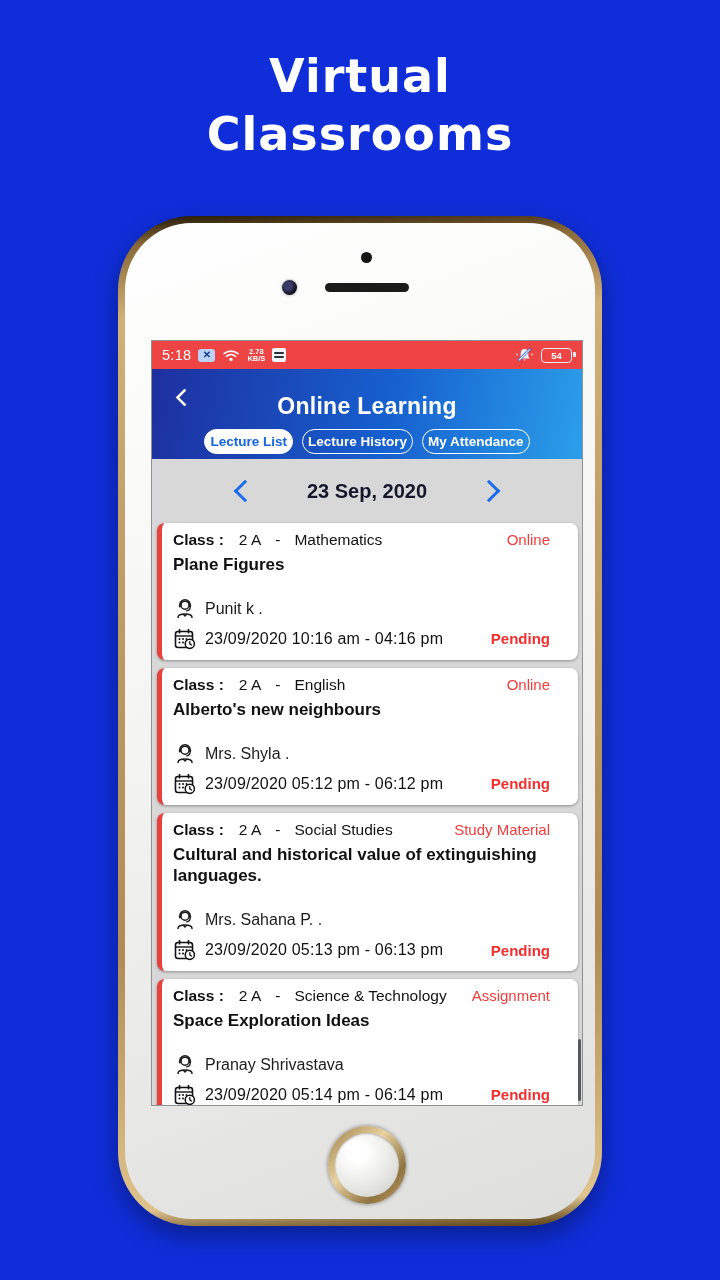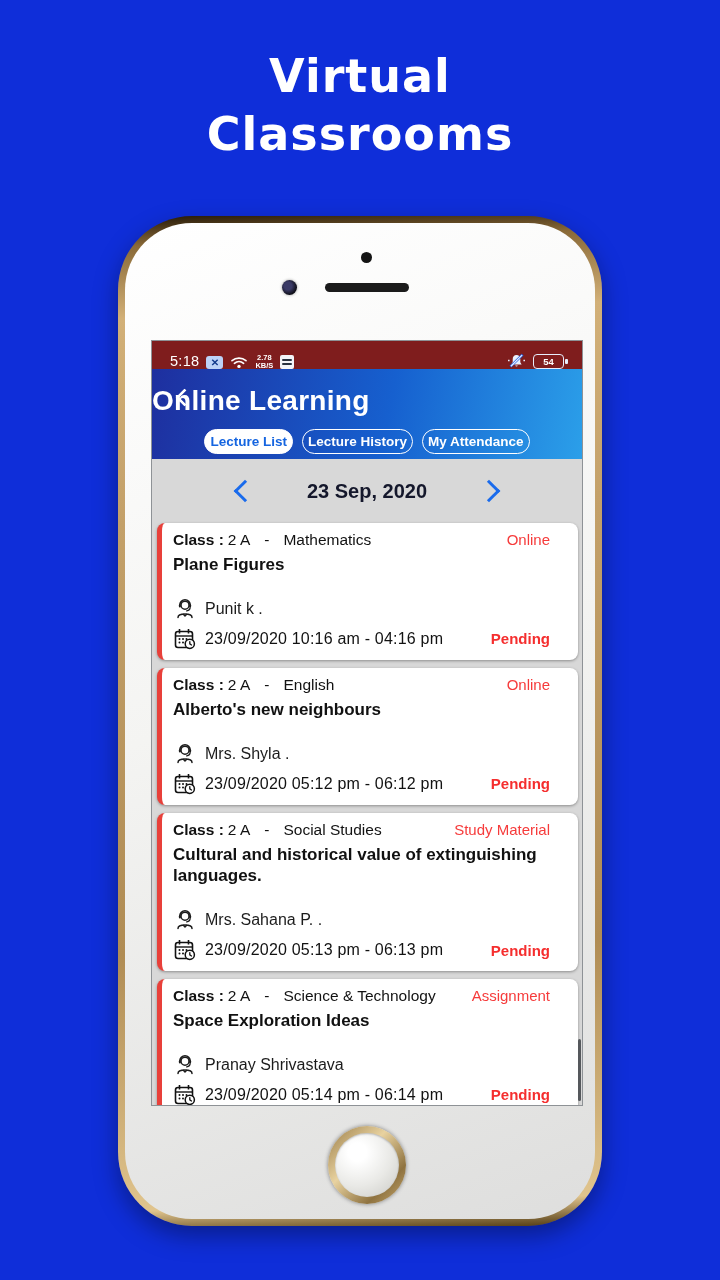--- a/index.html
+++ b/index.html
@@ -57,22 +57,22 @@
 
   
   .screen {
     position:absolute; left:27px; top:118px; width:430px; height:764px;
     background:#d8d8d8; overflow:hidden;
     outline:1px solid #8e9296;
   }
 
   
   .status-bar {
-    height:28px; background:#7f1d1d; color:#fff;
-    display:flex; align-items:flex-end; padding:0 18px; gap:7px;
+    height:28px; background:#ef4444; color:#fff;
+    display:flex; align-items:center; padding:0 10px; gap:7px;
     font-size:14px;
   }
   .status-time { font-size:14.5px; letter-spacing:.3px; }
   .sb-spacer { flex:1; }
   .sim-x {
     width:17px; height:13px; border-radius:3px; background:#bcd2f7;
     display:flex; align-items:center; justify-content:center;
     color:#123a8c; font-size:10px; font-weight:bold; line-height:1;
   }
   .speed { display:flex; flex-direction:column; align-items:center; line-height:1; }
@@ -92,22 +92,22 @@
     background:#e8eefc; border-radius:1px;
   }
 
   
   .app-header {
     height:90px;
     background:linear-gradient(100deg,#1e2f9f 0%, #1660cf 55%, #2b9fe9 100%);
     position:relative;
   }
   .app-title {
-    position:absolute; top:16px; left:0; right:0; 
-    color:#fff; font-size:28px; font-weight:bold; letter-spacing:.3px;
+    position:absolute; top:24px; left:0; right:0; text-align:center;
+    color:#fff; font-size:23px; font-weight:bold; letter-spacing:.3px;
   }
   .chev { display:inline-block; border-style:solid; border-color:currentColor; }
   .back-chevron {
     position:absolute; left:26px; top:22px; width:13px; height:13px; color:#fff;
     border-width:0 0 3px 3px; transform:rotate(45deg); border-radius:1px; cursor:pointer;
   }
   .tabs {
     position:absolute; top:60px; left:0; right:0;
     display:flex; justify-content:center; gap:9px;
   }
@@ -131,21 +131,21 @@
 
   
   .lecture-list { padding:0 4px 0 5px; }
   .card {
     background:#fff; border-radius:8px; border-left:5px solid #e8403a;
     box-shadow:0 1px 3px rgba(0,0,0,.35);
     margin-bottom:8px; padding:8px 28px 9px 11px; cursor:pointer;
   }
   .card-row1 { display:flex; align-items:baseline; font-size:15.5px; color:#121212; }
   .class-label { font-weight:bold; }
-  .class-name { margin-left:4px; }
+  .class-name { margin-left:15px; }
   .class-sep { margin:0 14px; }
   .mode { margin-left:auto; color:#f63b3b; font-size:15px; }
   .card-title { font-size:17px; font-weight:bold; color:#111; margin-top:5px; line-height:1.28; }
   .teacher-row { display:flex; align-items:center; gap:8px; margin-top:21px; }
   .teacher-name { font-size:16px; color:#1c1c1c; }
   .schedule-row { display:flex; align-items:center; gap:8px; margin-top:6px; }
   .schedule-text { font-size:16px; color:#121212; letter-spacing:.2px; }
   .status-pending { margin-left:auto; color:#f52e2e; font-size:15px; font-weight:bold; }
   .card-icon { flex:0 0 auto; display:flex; }
 

